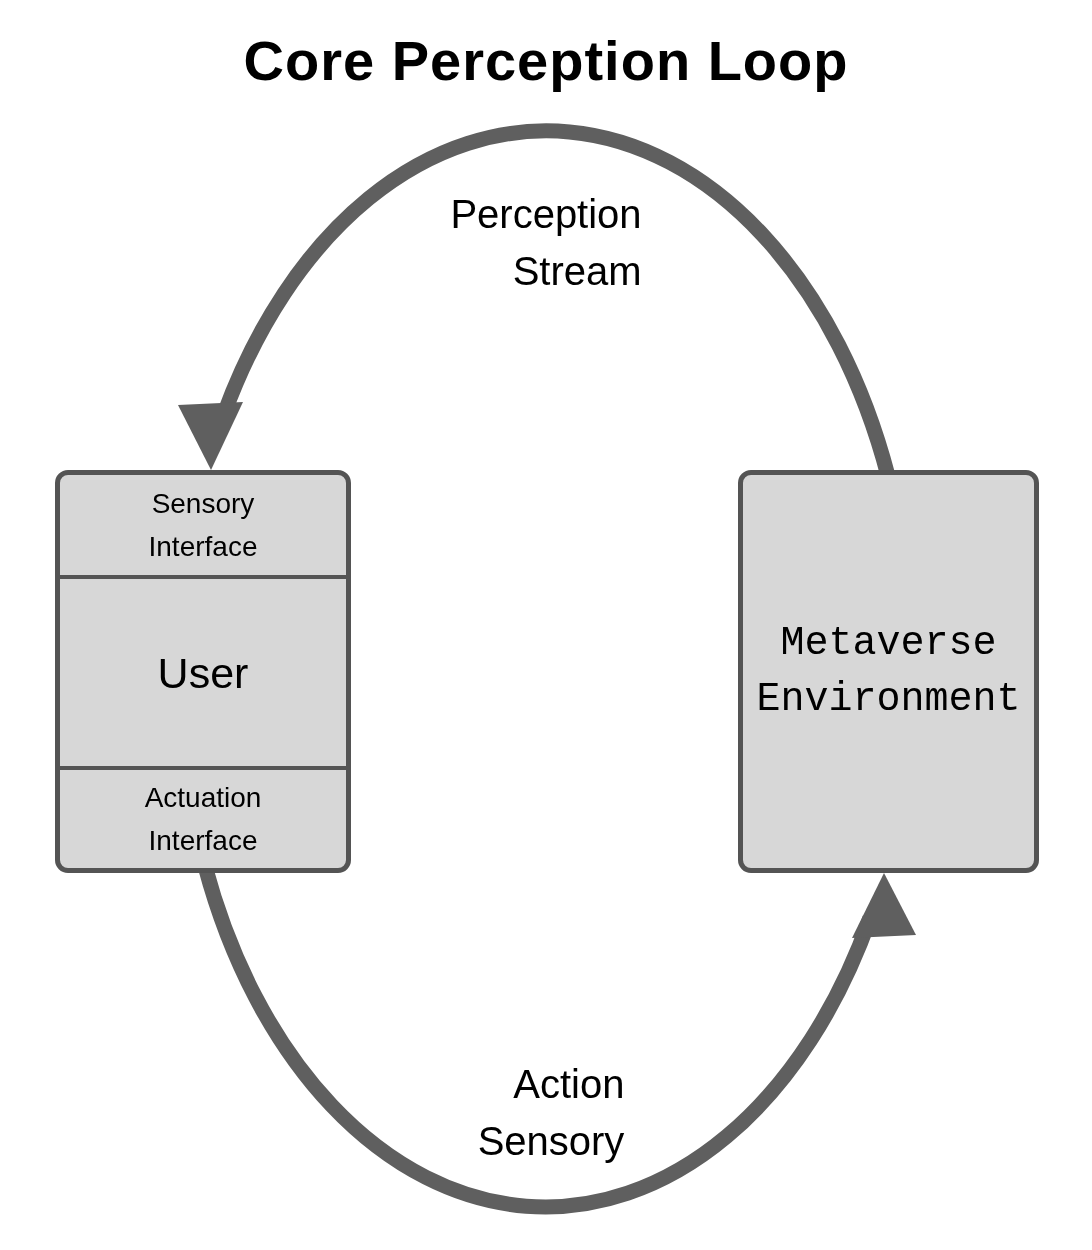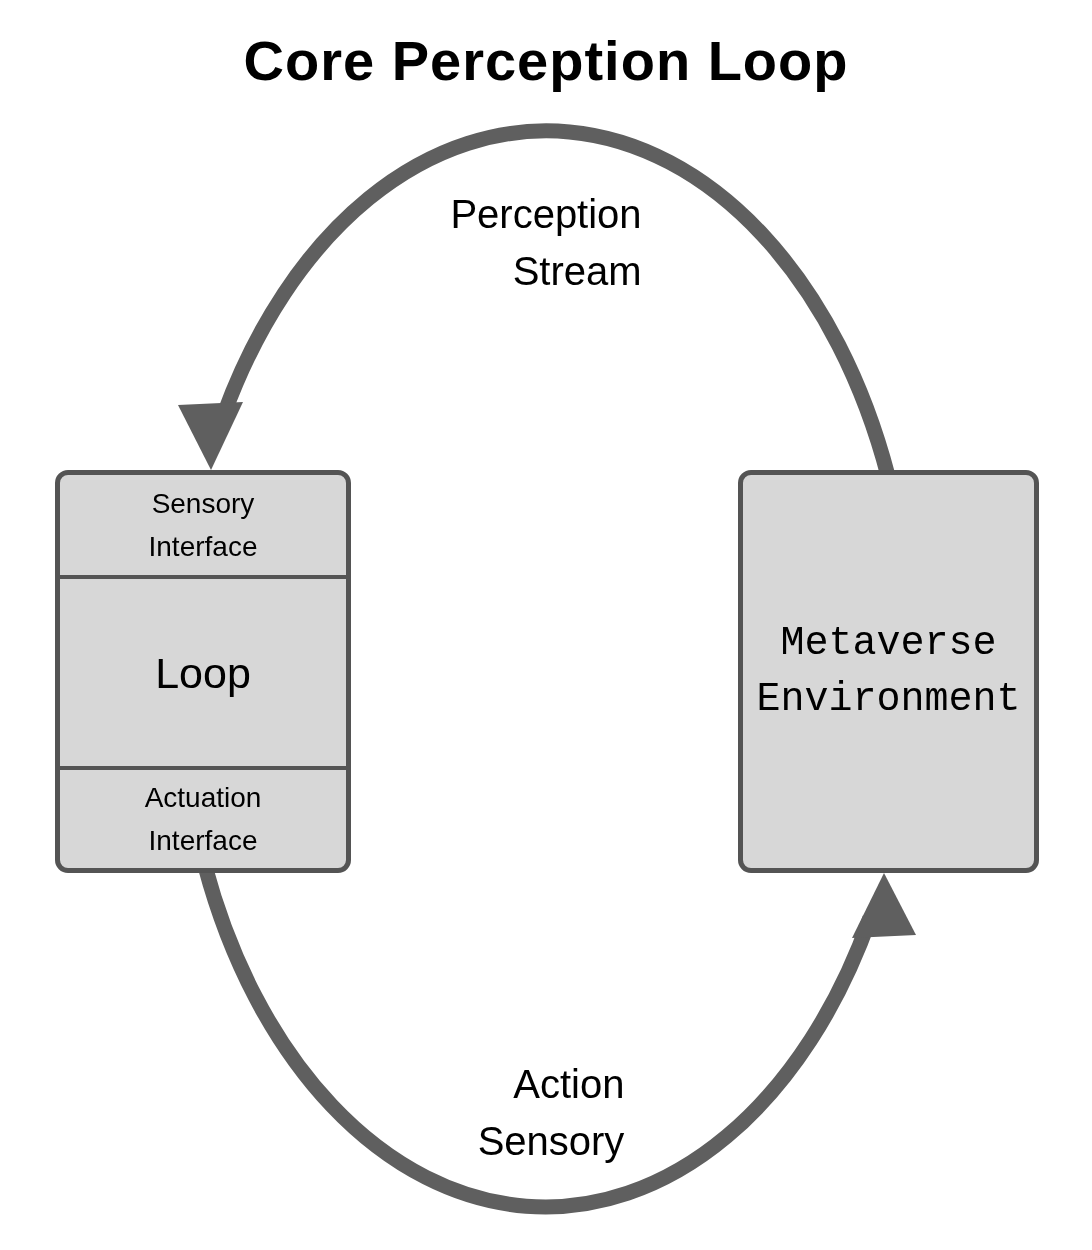--- a/index.html
+++ b/index.html
@@ -99,21 +99,21 @@
 
   <div class="stream-label action">Action
 Sensory</div>
 
   <div class="node user-box">
     <div class="section">
       <span class="iface-label">Sensory
 Interface</span>
     </div>
     <div class="section with-divider">
-      <span class="user-label">Loop</span>
+      <span class="user-label">User</span>
     </div>
     <div class="section with-divider">
       <span class="iface-label">Actuation
 Interface</span>
     </div>
   </div>
 
   <div class="node env-box">
     <span class="env-label">Metaverse
 Environment</span>

